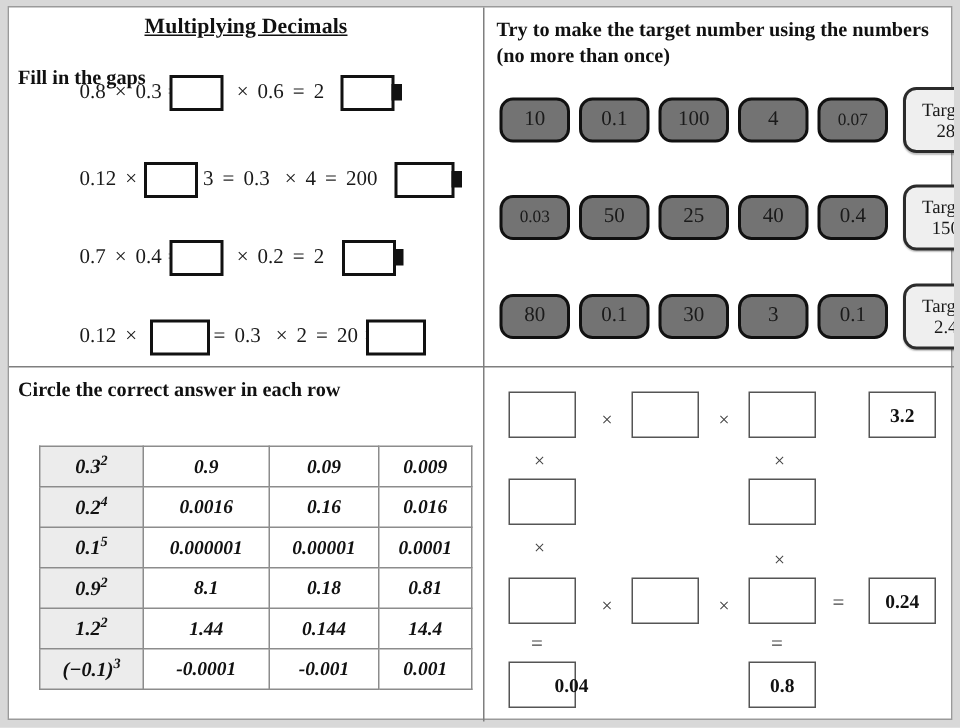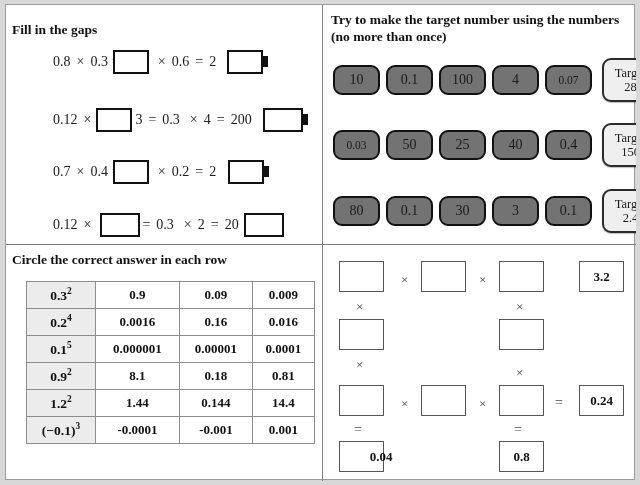--- a/index.html
+++ b/index.html
@@ -119,24 +119,25 @@
     line-height: 1.15;
     font-size: 12.5px;
     margin-left: 4px;
     box-shadow: 0 1px 1px rgba(0,0,0,.25);
   }
 
   
   table.answers {
     position: absolute;
     left: 20px;
-    top: 36px;
+    top: 52px;
     width: 289px;
     border-collapse: collapse;
     font-family: "Liberation Serif", serif;
+    font-style: italic;
   }
   table.answers td {
     border: 1px solid #8c8c8c;
     height: 26px;
     text-align: center;
     font-weight: bold;
     font-size: 13px;
     color: #111;
     padding: 0;
   }
@@ -171,20 +172,21 @@
     color: #444;
   }
   .op.eqs { font-size: 14px; }
 </style>
 </head>
 <body>
 
 <div class="page">
 
   <div class="panel p-tl">
+    <div class="title">Multiplying Decimals</div>
     <div class="subhead">Fill in the gaps</div>
 
     <div class="eq" style="top:45px;">
       <span class="tok">0.8</span>
       <span class="tok">×</span>
       <span class="tok">0.3</span>
       <span class="tok tight">=</span>
       <span class="gapbox ovl-left"></span>
       <span class="tok" style="margin-left:9px;">×</span>
       <span class="tok">0.6</span>

